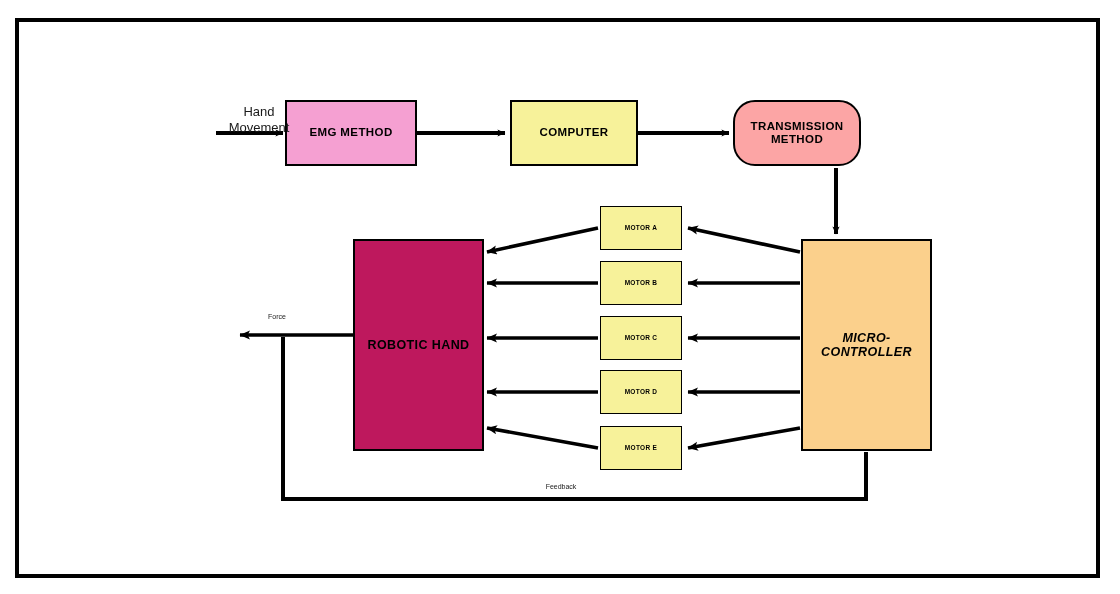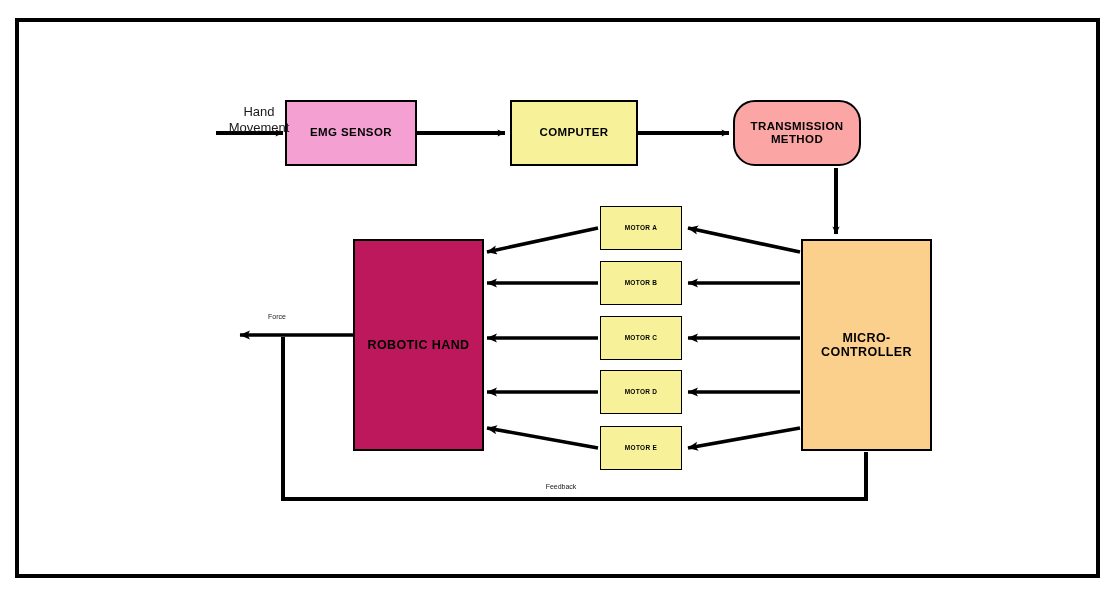--- a/index.html
+++ b/index.html
@@ -107,37 +107,37 @@
     <line x1="598" y1="338" x2="487" y2="338" stroke="#000000" stroke-width="3.6" marker-end="url(#arrowMid)"></line>
     <line x1="598" y1="392" x2="487" y2="392" stroke="#000000" stroke-width="3.6" marker-end="url(#arrowMid)"></line>
     <line x1="598" y1="448" x2="487" y2="428" stroke="#000000" stroke-width="3.6" marker-end="url(#arrowMid)"></line>
 
     <line x1="353" y1="335" x2="240" y2="335" stroke="#000000" stroke-width="3.6" marker-end="url(#arrowMid)"></line>
 
     <polyline points="866,452 866,499 283,499 283,337" fill="none" stroke="#000000" stroke-width="4"></polyline>
   </svg>
 
   <div class="node stage" style="left:285px; top:100px; width:132px; height:66px; background:#f5a0d2;">
-    <span>EMG SENSOR</span>
+    <span>EMG METHOD</span>
   </div>
 
   <div class="node stage" style="left:510px; top:100px; width:128px; height:66px; background:#f7f29a;text-align:right;">
     <span>COMPUTER</span>
   </div>
 
   <div class="node stage" style="left:733px; top:100px; width:128px; height:66px; background:#fca5a5; white-space:pre-line;border-radius:22px;">
     <span style="white-space:pre-line;">TRANSMISSION
 METHOD</span>
   </div>
 
   <div class="node big" style="left:353px; top:239px; width:131px; height:212px; background:#be185d;">
     <span>ROBOTIC HAND</span>
   </div>
 
-  <div class="node big" style="left:801px; top:239px; width:131px; height:212px; background:#fbd08c;">
+  <div class="node big" style="left:801px; top:239px; width:131px; height:212px; background:#fbd08c;font-style:italic;">
     <span>MICRO-CONTROLLER</span>
   </div>
 
   <div class="node motor" style="left:600px; top:206px; width:82px; height:44px; background:#f7f29a;">
     <span>MOTOR A</span>
   </div>
 
   <div class="node motor" style="left:600px; top:261px; width:82px; height:44px; background:#f7f29a;">
     <span>MOTOR B</span>
   </div>

